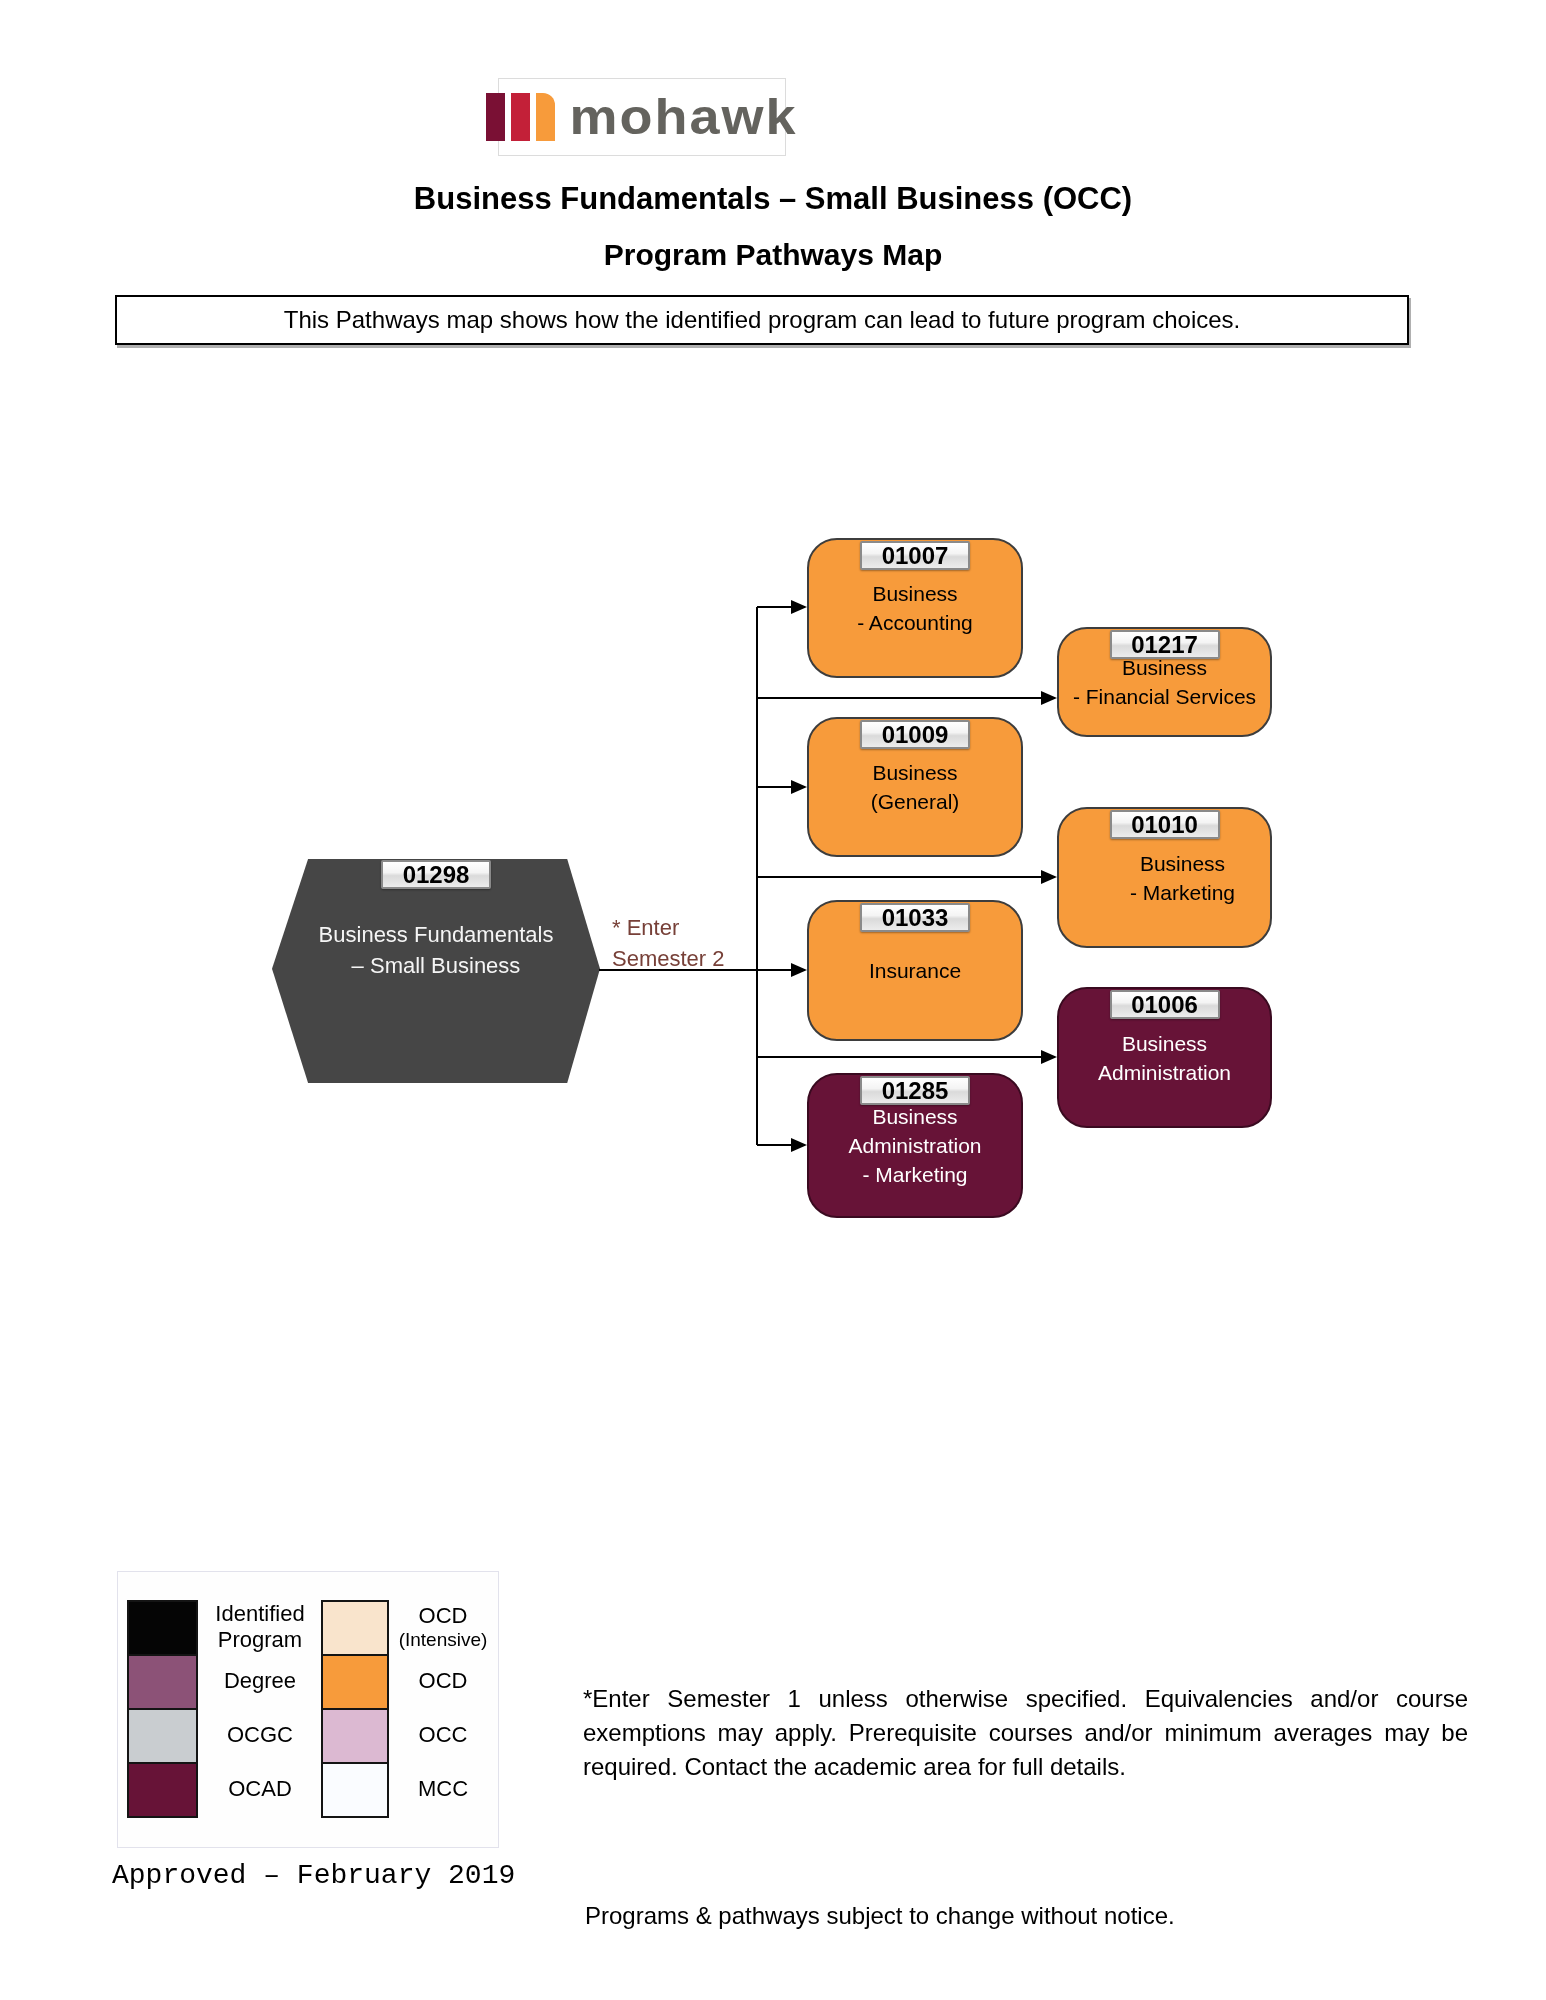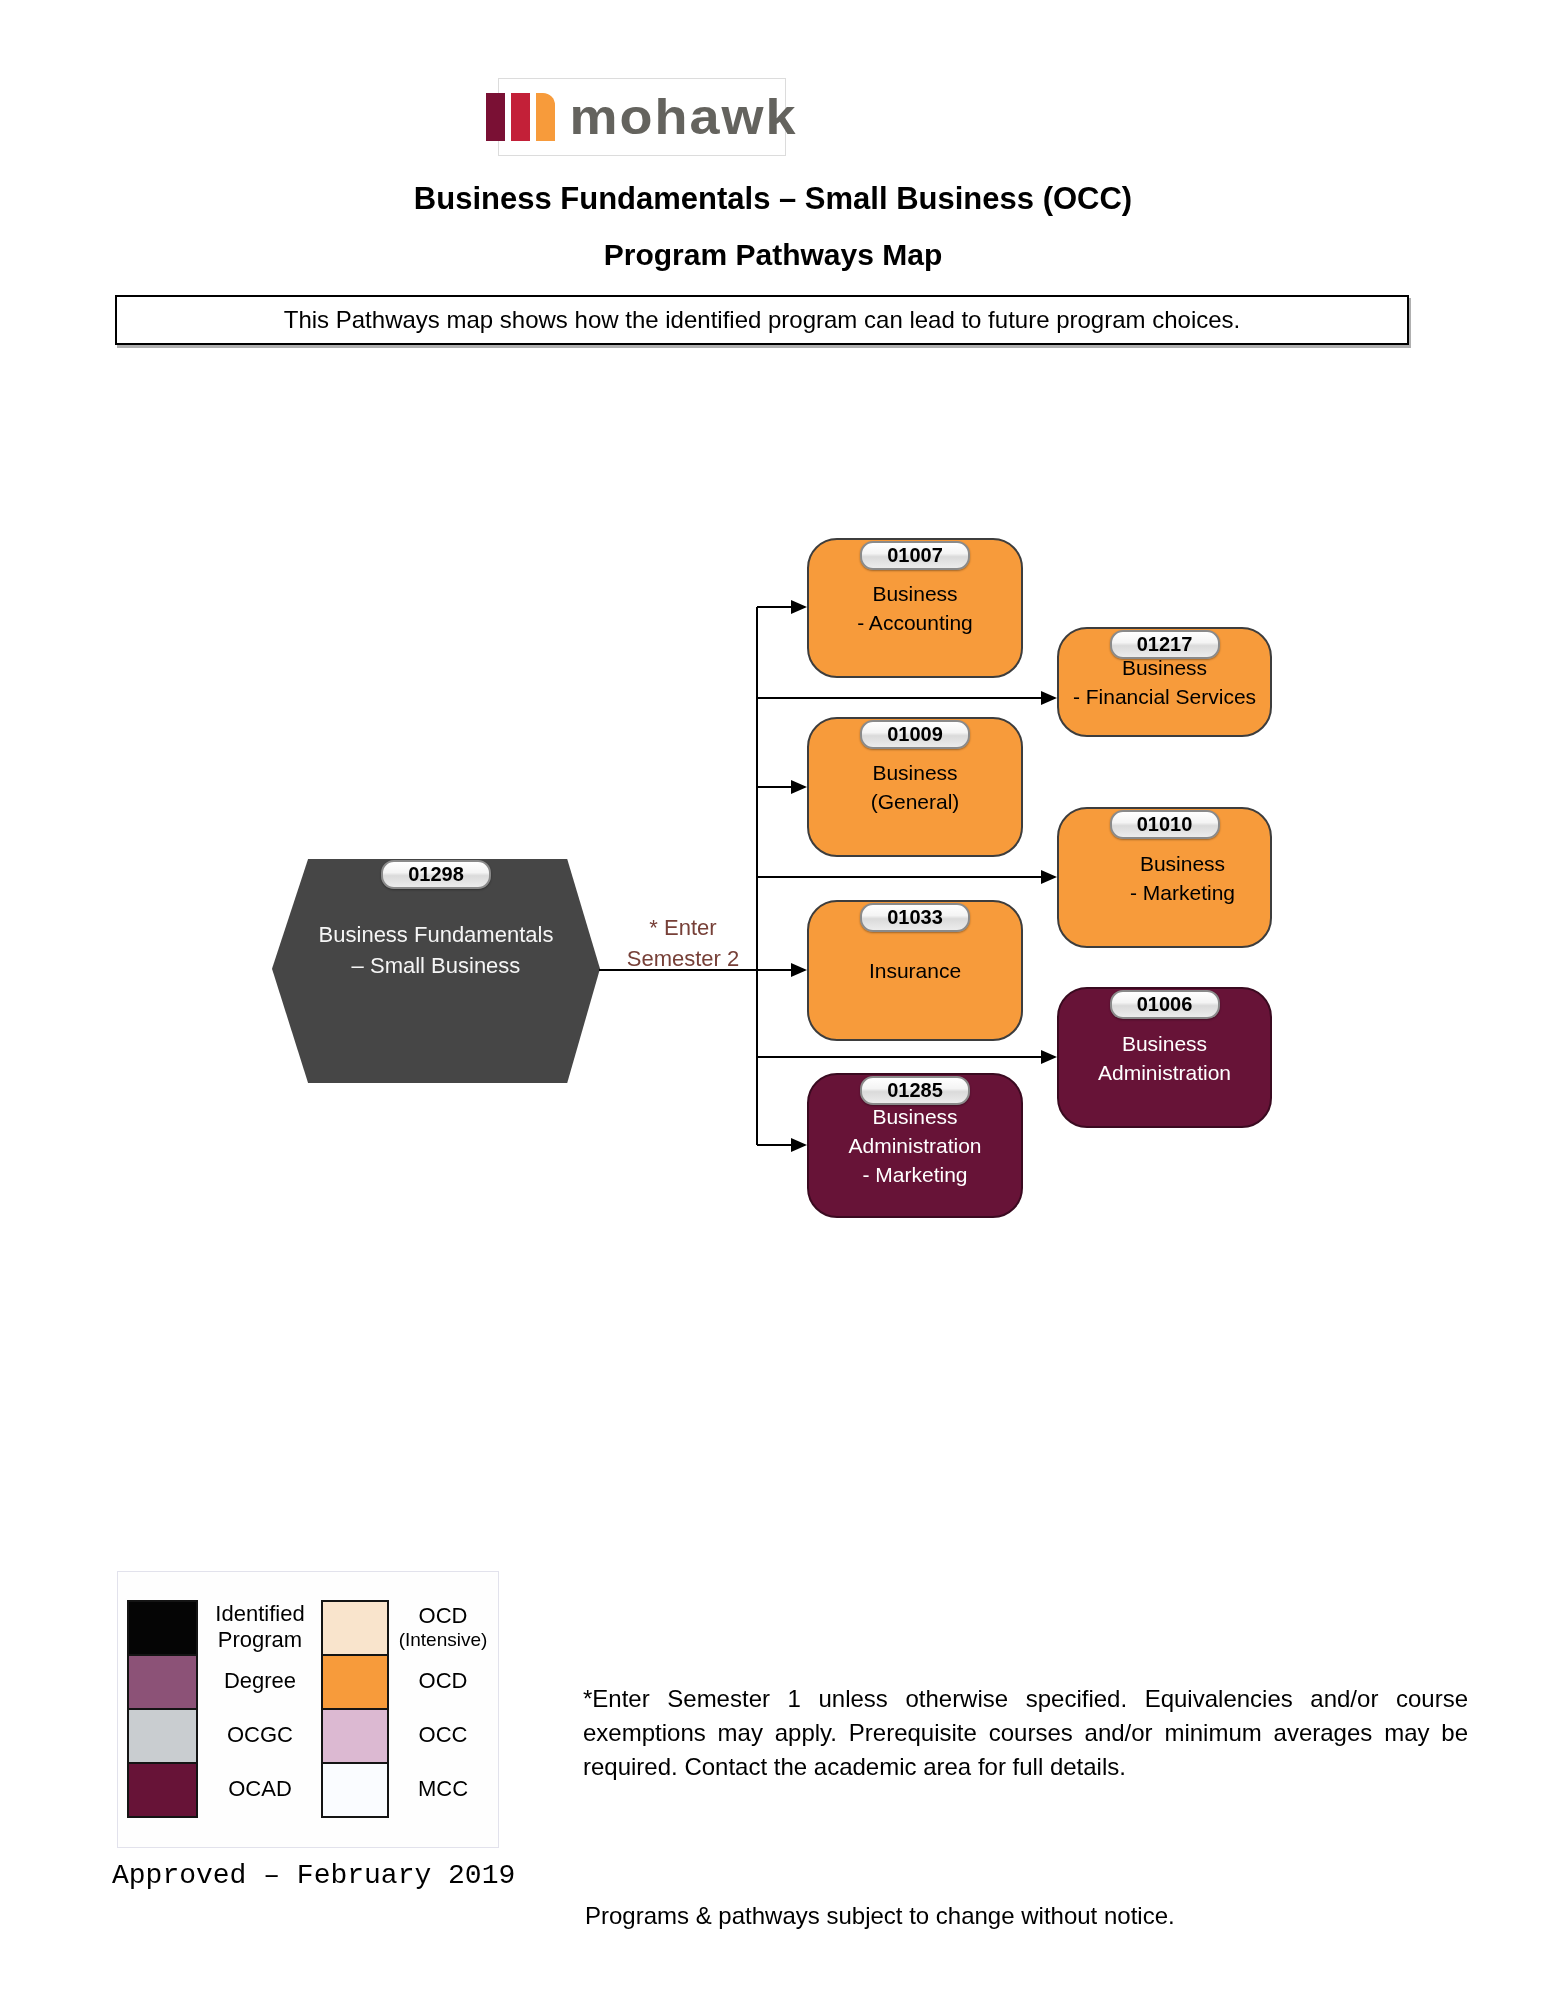--- a/index.html
+++ b/index.html
@@ -29,24 +29,24 @@
   }
   .banner{
     position:absolute;left:115px;top:295px;width:1290px;height:46px;
     border:2px solid #000;background:#fff;box-shadow:2px 3px 0 #b0b0b0;
     display:flex;align-items:center;justify-content:center;
     font-size:24px;
   }
   
   .badge{
     position:absolute;width:106px;height:25px;left:50%;transform:translateX(-50%);top:1px;
-    border:2px solid #8a8a8a;border-radius:13px;
+    border:2px solid #8a8a8a;border-radius:2px;
     background:linear-gradient(#ffffff 0%,#f4f4f4 42%,#dadada 55%,#ececec 100%);
     display:flex;align-items:center;justify-content:center;
-    font-size:20px;font-weight:600;color:#000;z-index:4;
+    font-size:24px;font-weight:600;color:#000;z-index:4;
     box-shadow:0 1px 2px rgba(0,0,0,.35);
     text-align:right;
   }
   .hexwrap{position:absolute;left:272px;top:859px;width:328px;height:224px;}
   .hexshape{
     position:absolute;inset:0;
     clip-path:polygon(11% 0,90% 0,100% 49%,90% 100%,11% 100%,0 49%);
   }
   .hextext{
     position:absolute;left:12%;top:0;width:76%;height:100%;
@@ -60,21 +60,21 @@
   }
   .node.dark{color:#ffffff;border-color:#3a0a20;}
   .n01007{left:807px;top:538px;width:216px;height:140px;}
   .n01009{left:807px;top:717px;width:216px;height:140px;}
   .n01033{left:807px;top:900px;width:216px;height:141px;}
   .n01285{left:807px;top:1073px;width:216px;height:145px;}
   .n01217{left:1057px;top:627px;width:215px;height:110px;}
   .n01010{left:1057px;top:807px;width:215px;height:141px;}
   .n01006{left:1057px;top:987px;width:215px;height:141px;}
   .edge-label{
-    position:absolute;left:612px;top:912px;width:142px;text-align:center;
+    position:absolute;left:612px;top:912px;width:142px;
     font-size:22px;line-height:31px;color:#774038;z-index:3;
   }
   #connectors{position:absolute;left:0;top:0;width:1546px;height:2000px;z-index:1;pointer-events:none;}
   #connectors line{stroke:#000;stroke-width:2px;}
   
   .legend{
     position:absolute;left:117px;top:1571px;width:380px;height:275px;
     border:1px solid #e2e2ec;background:#fefefe;
   }
   .legend-col{position:absolute;top:28px;display:flex;}

